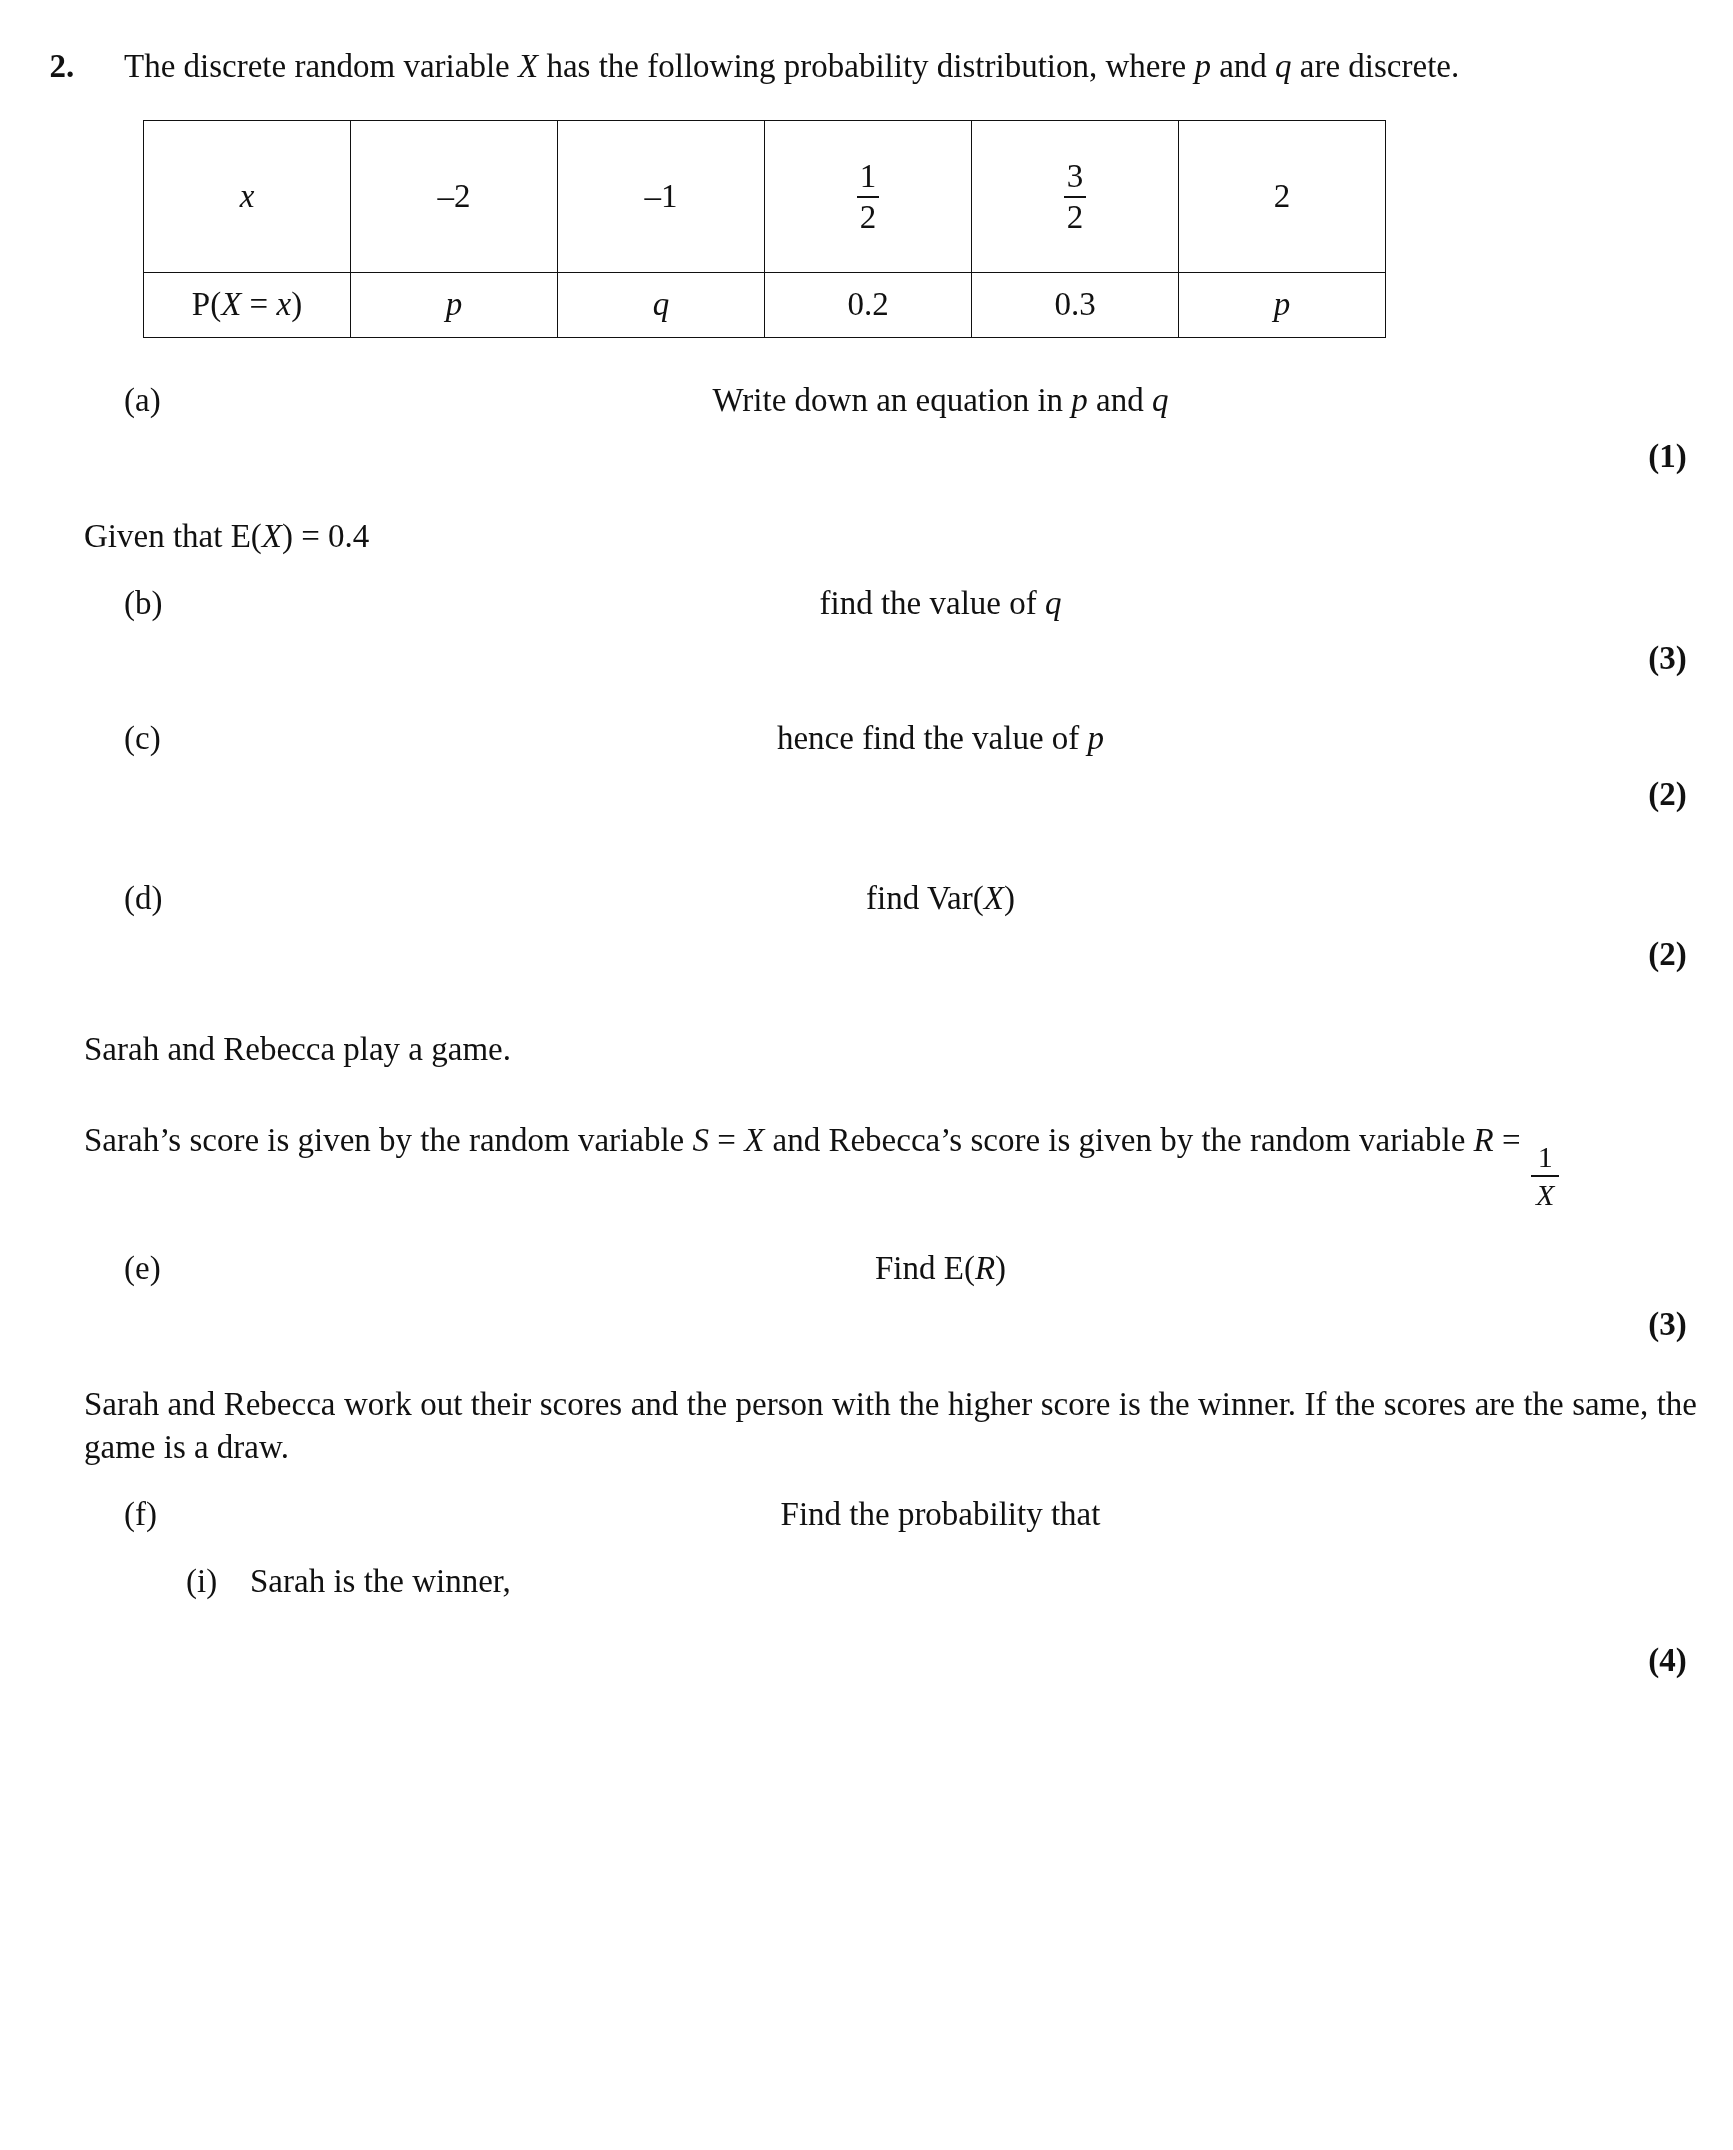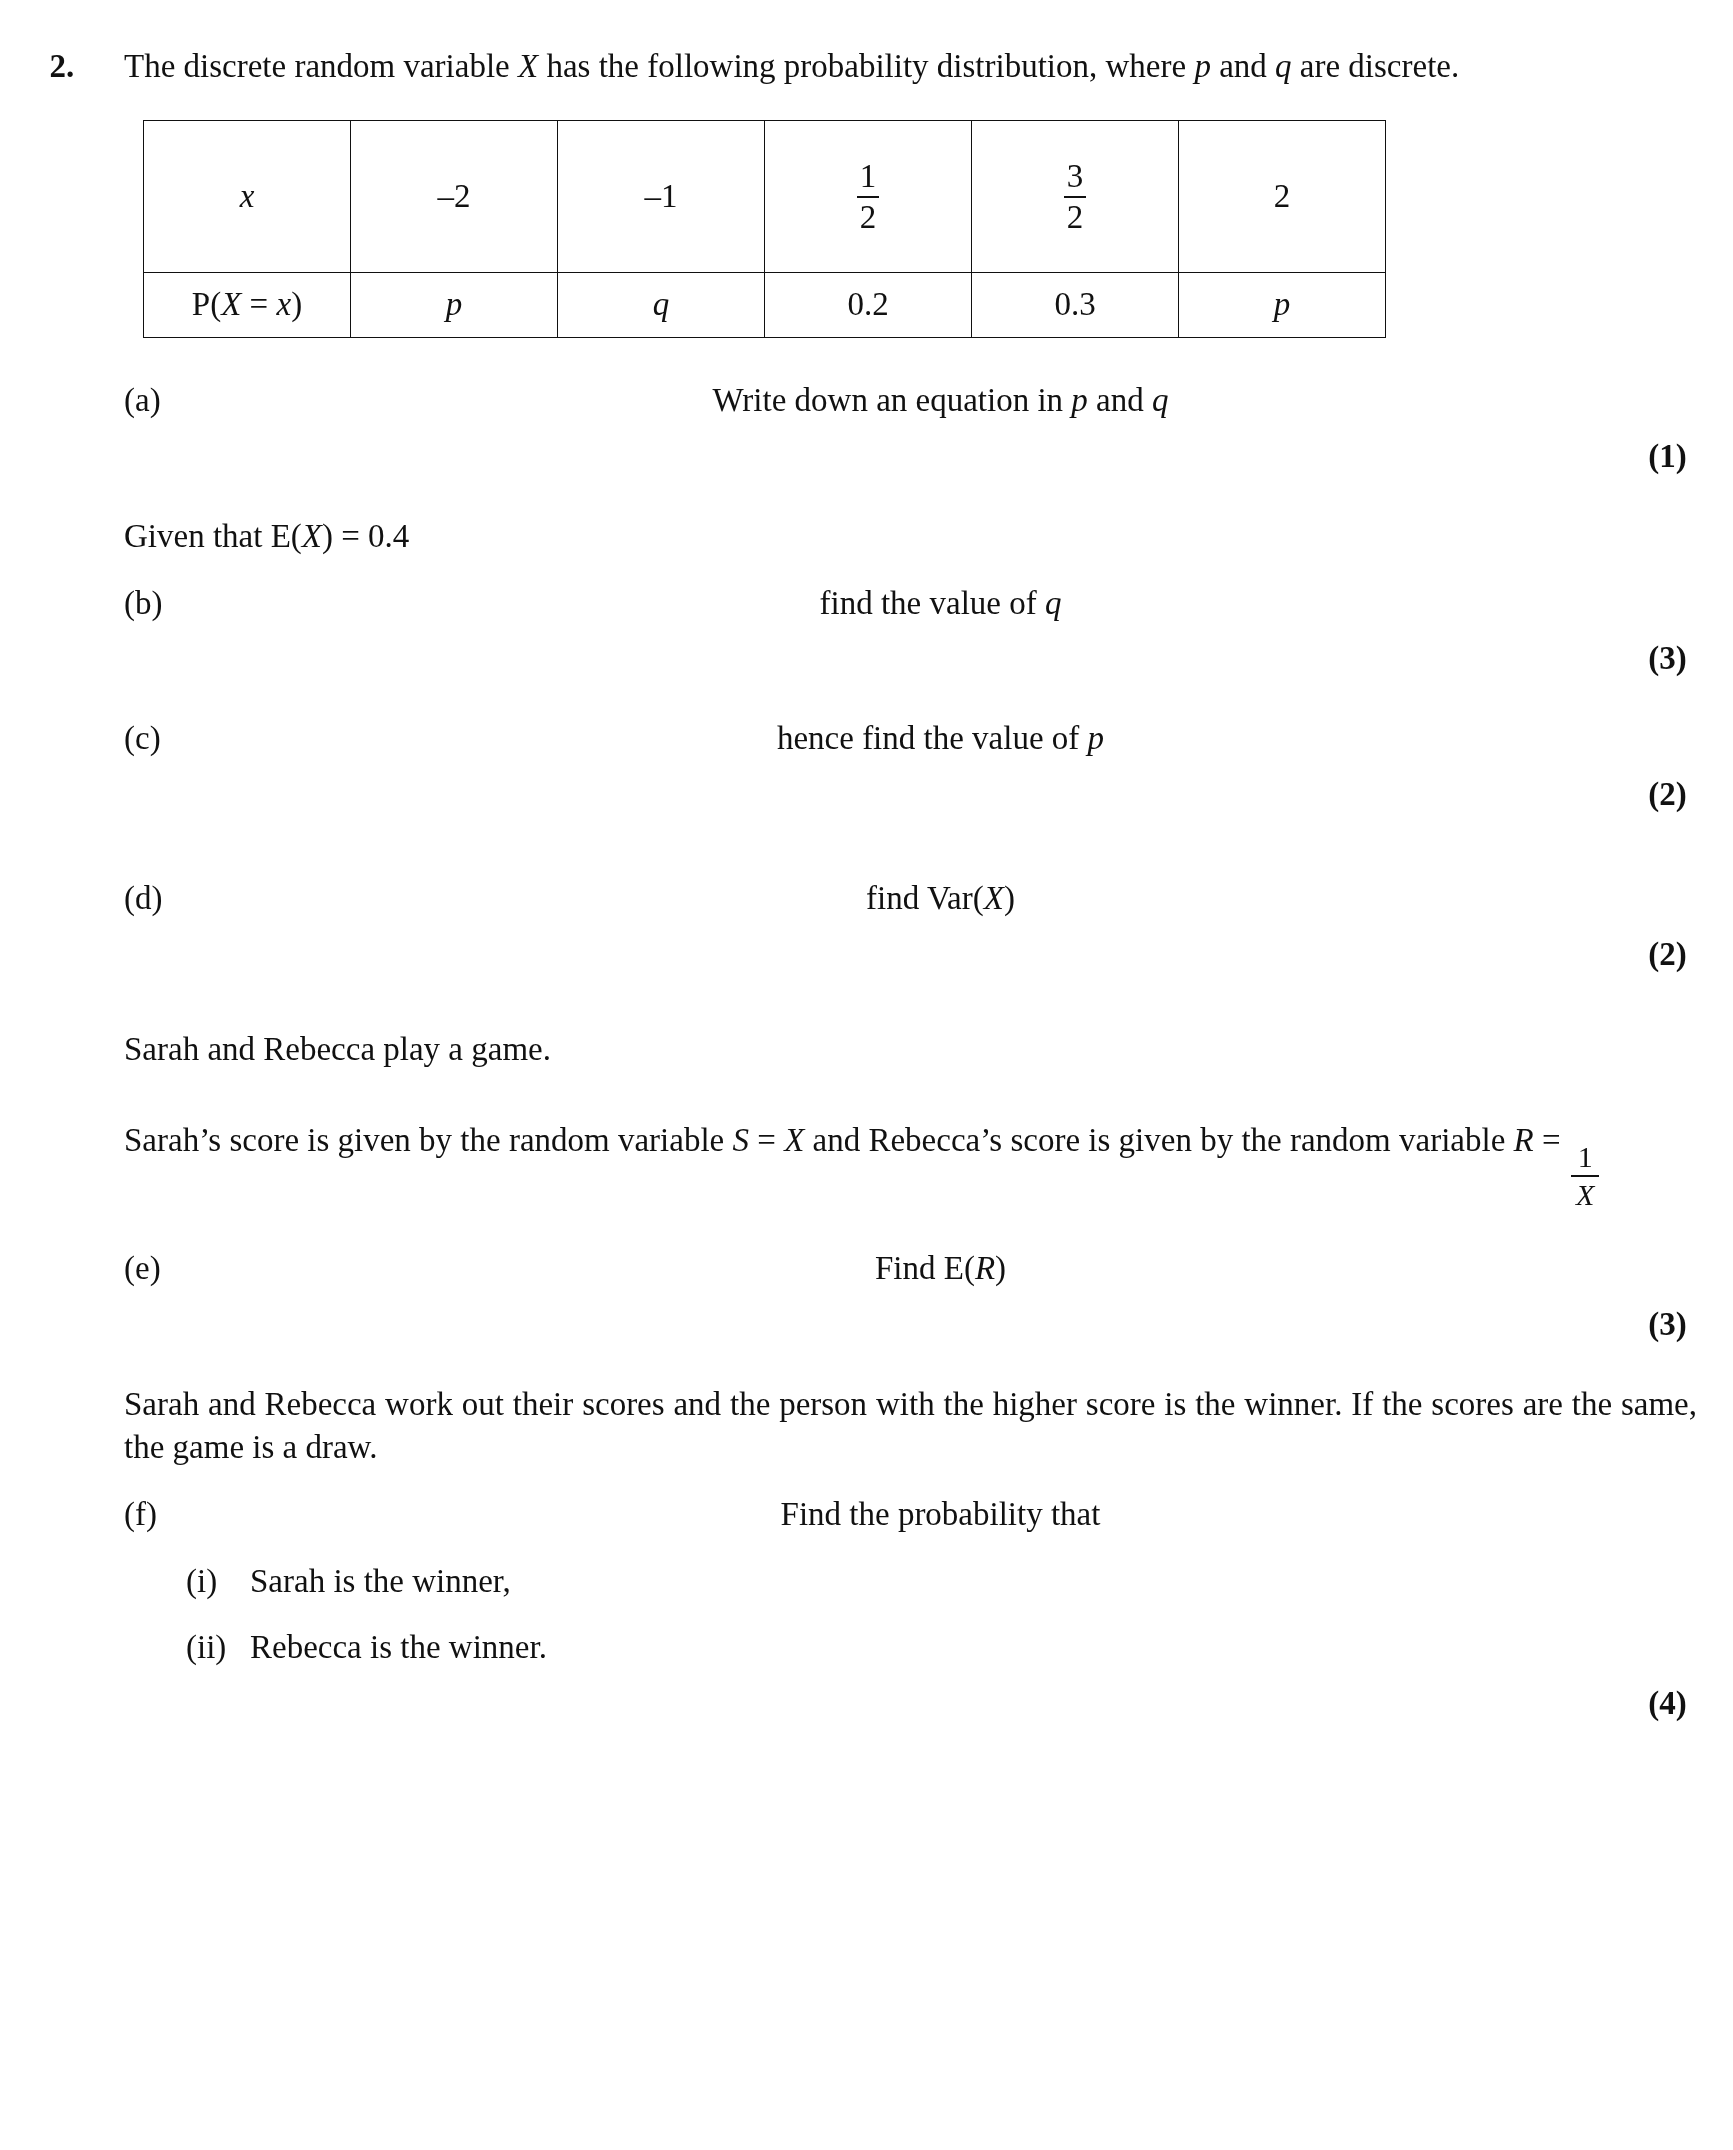--- a/index.html
+++ b/index.html
@@ -48,21 +48,21 @@
     font-size: 33px;
     line-height: 1.30;
     text-align: justify;
     text-justify: inter-word;
   }
 
   .it { font-style: italic; }
 
   
   .para {
-    margin-left: 83px;
+    margin-left: 43px;
     font-size: 33px;
     line-height: 1.30;
     text-align: justify;
     text-justify: inter-word;
   }
   .para.nojust { text-align: left; }
 
   
   .part {
     display: flex;
@@ -295,23 +295,19 @@
 
     <div class="sp-s"></div>
 
     <div class="subpart">
       <div class="subpart-label">(i)</div>
       <div class="subpart-text">Sarah is the winner,</div>
     </div>
 
     <div class="sp-s"></div>
 
-    <div class="subpart">
-      <div class="subpart-label">(ii)</div>
-      <div class="subpart-text">Rebecca is the winner.</div>
-    </div>
 
     <div class="sp-xs"></div>
     <div class="marks">(4)</div>
 
   </div>
 </div>
 
 
 </body></html>

